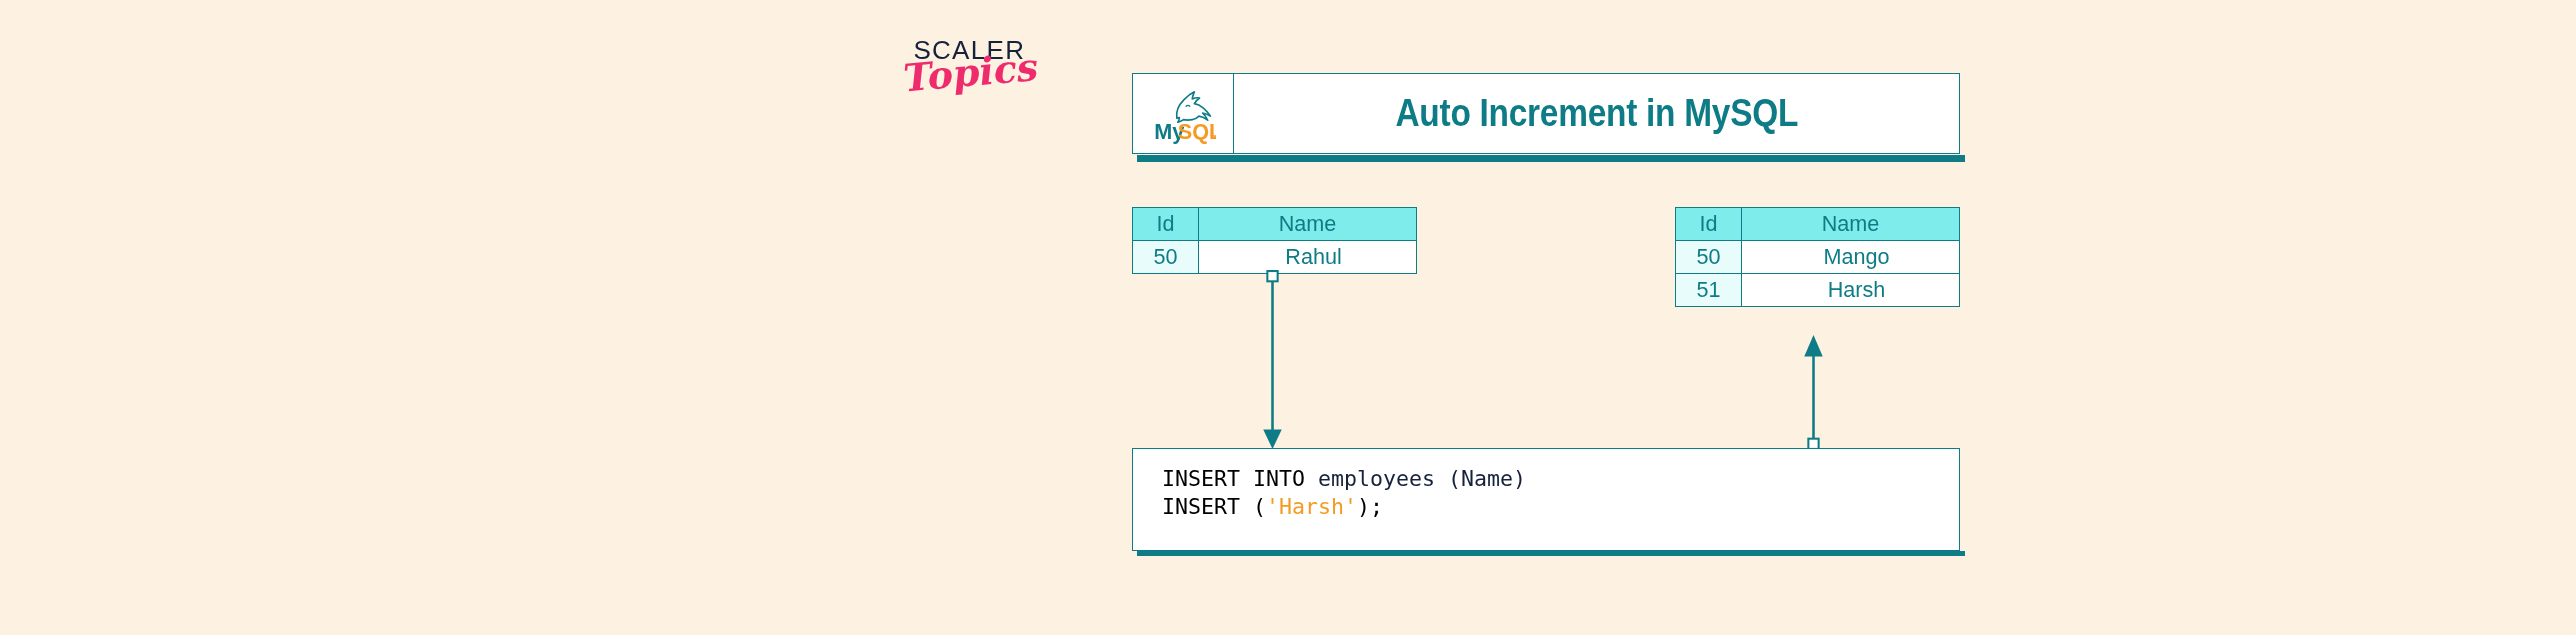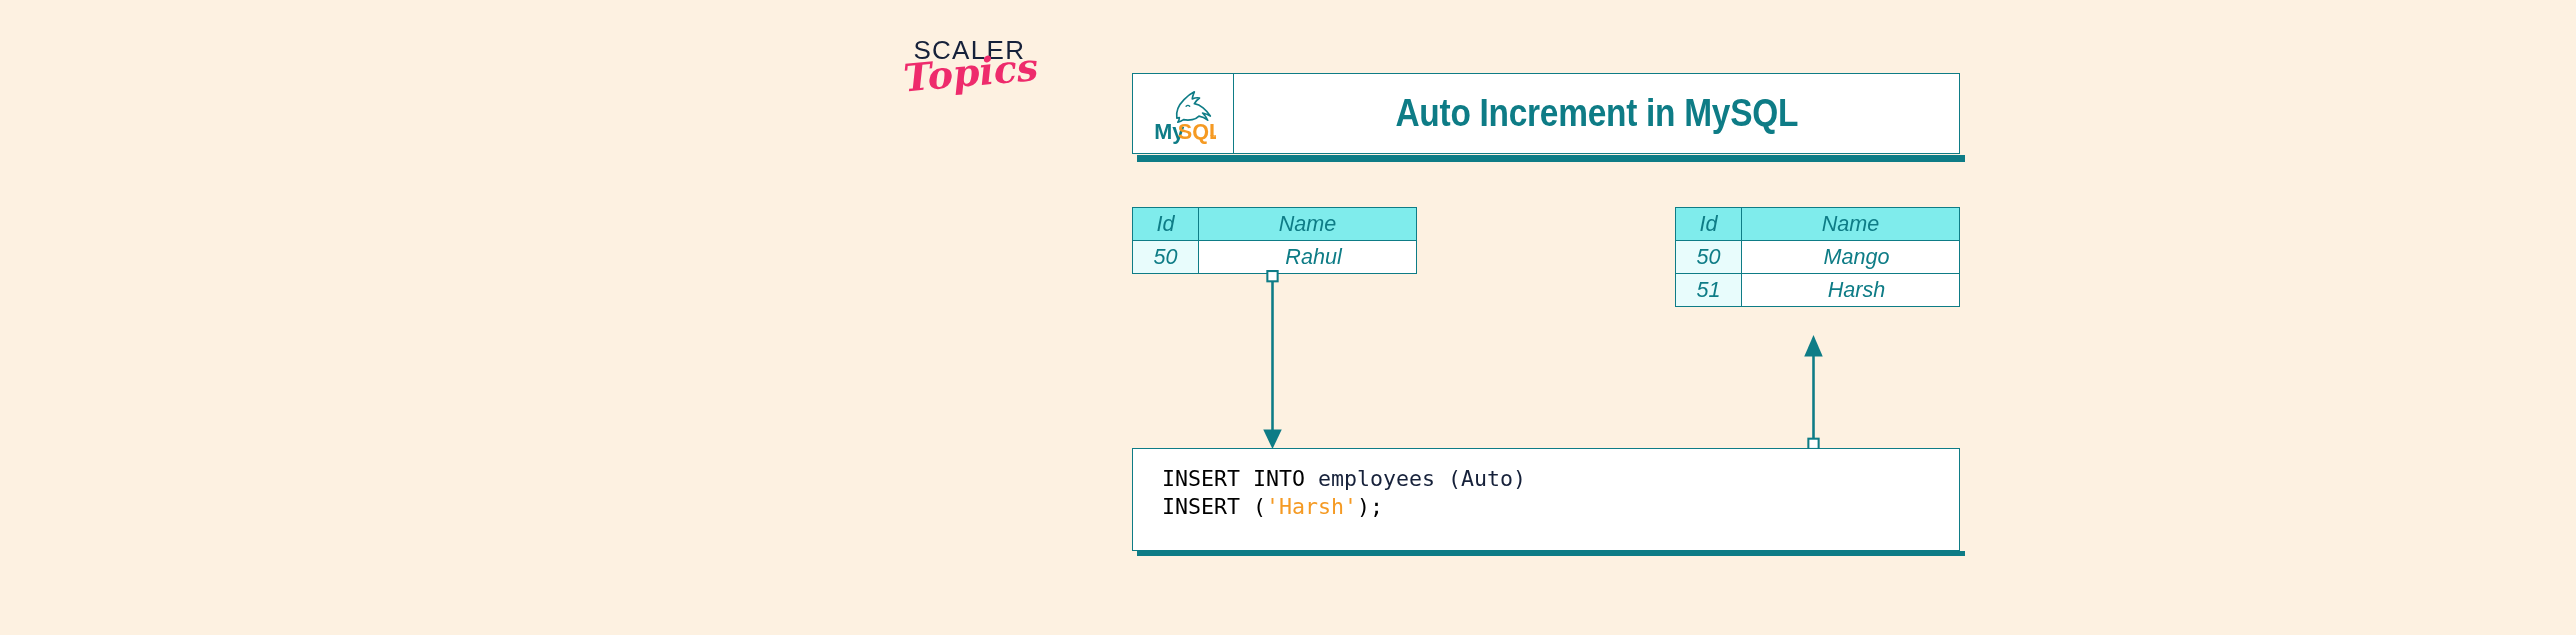--- a/index.html
+++ b/index.html
@@ -102,21 +102,20 @@
     transform: scaleX(0.88);
     white-space: nowrap;
   }
 
   
   .tbl {
     position: absolute;
     border-collapse: collapse;
     background: #86efac;
     table-layout: fixed;
-    font-style: italic;
   }
   .tbl td, .tbl th {
     border: 1px solid #0E7C86;
     font-family: "Liberation Sans", sans-serif;
     font-weight: normal;
     color: #0E7C86;
     font-size: 21.6px;
     text-align: center;
     height: 32px;
     padding: 0;
@@ -255,18 +254,18 @@
   </svg>
 
   <svg class="connector" style="left:1798px; top:334px; width:31px; height:117px;" viewBox="0 0 60 228">
     <rect x="20" y="204" width="20" height="20" fill="#FFFFFF" stroke="#0E7C86" stroke-width="4"></rect>
     <line x1="30" y1="204" x2="30" y2="36" stroke="#0E7C86" stroke-width="5"></line>
     <polygon points="30,2 12,44 48,44" fill="#0E7C86"></polygon>
   </svg>
 
   <div class="codebox-shadow"></div>
   <div class="codebox">
-    <div class="code-line"><span class="kw">INSERT INTO </span><span class="ident">employees (Auto)</span></div>
+    <div class="code-line"><span class="kw">INSERT INTO </span><span class="ident">employees (Name)</span></div>
     <div class="code-line"><span class="kw">INSERT (</span><span class="str">'Harsh'</span><span class="kw">);</span></div>
   </div>
 
 </div>
 
 
 </body></html>

